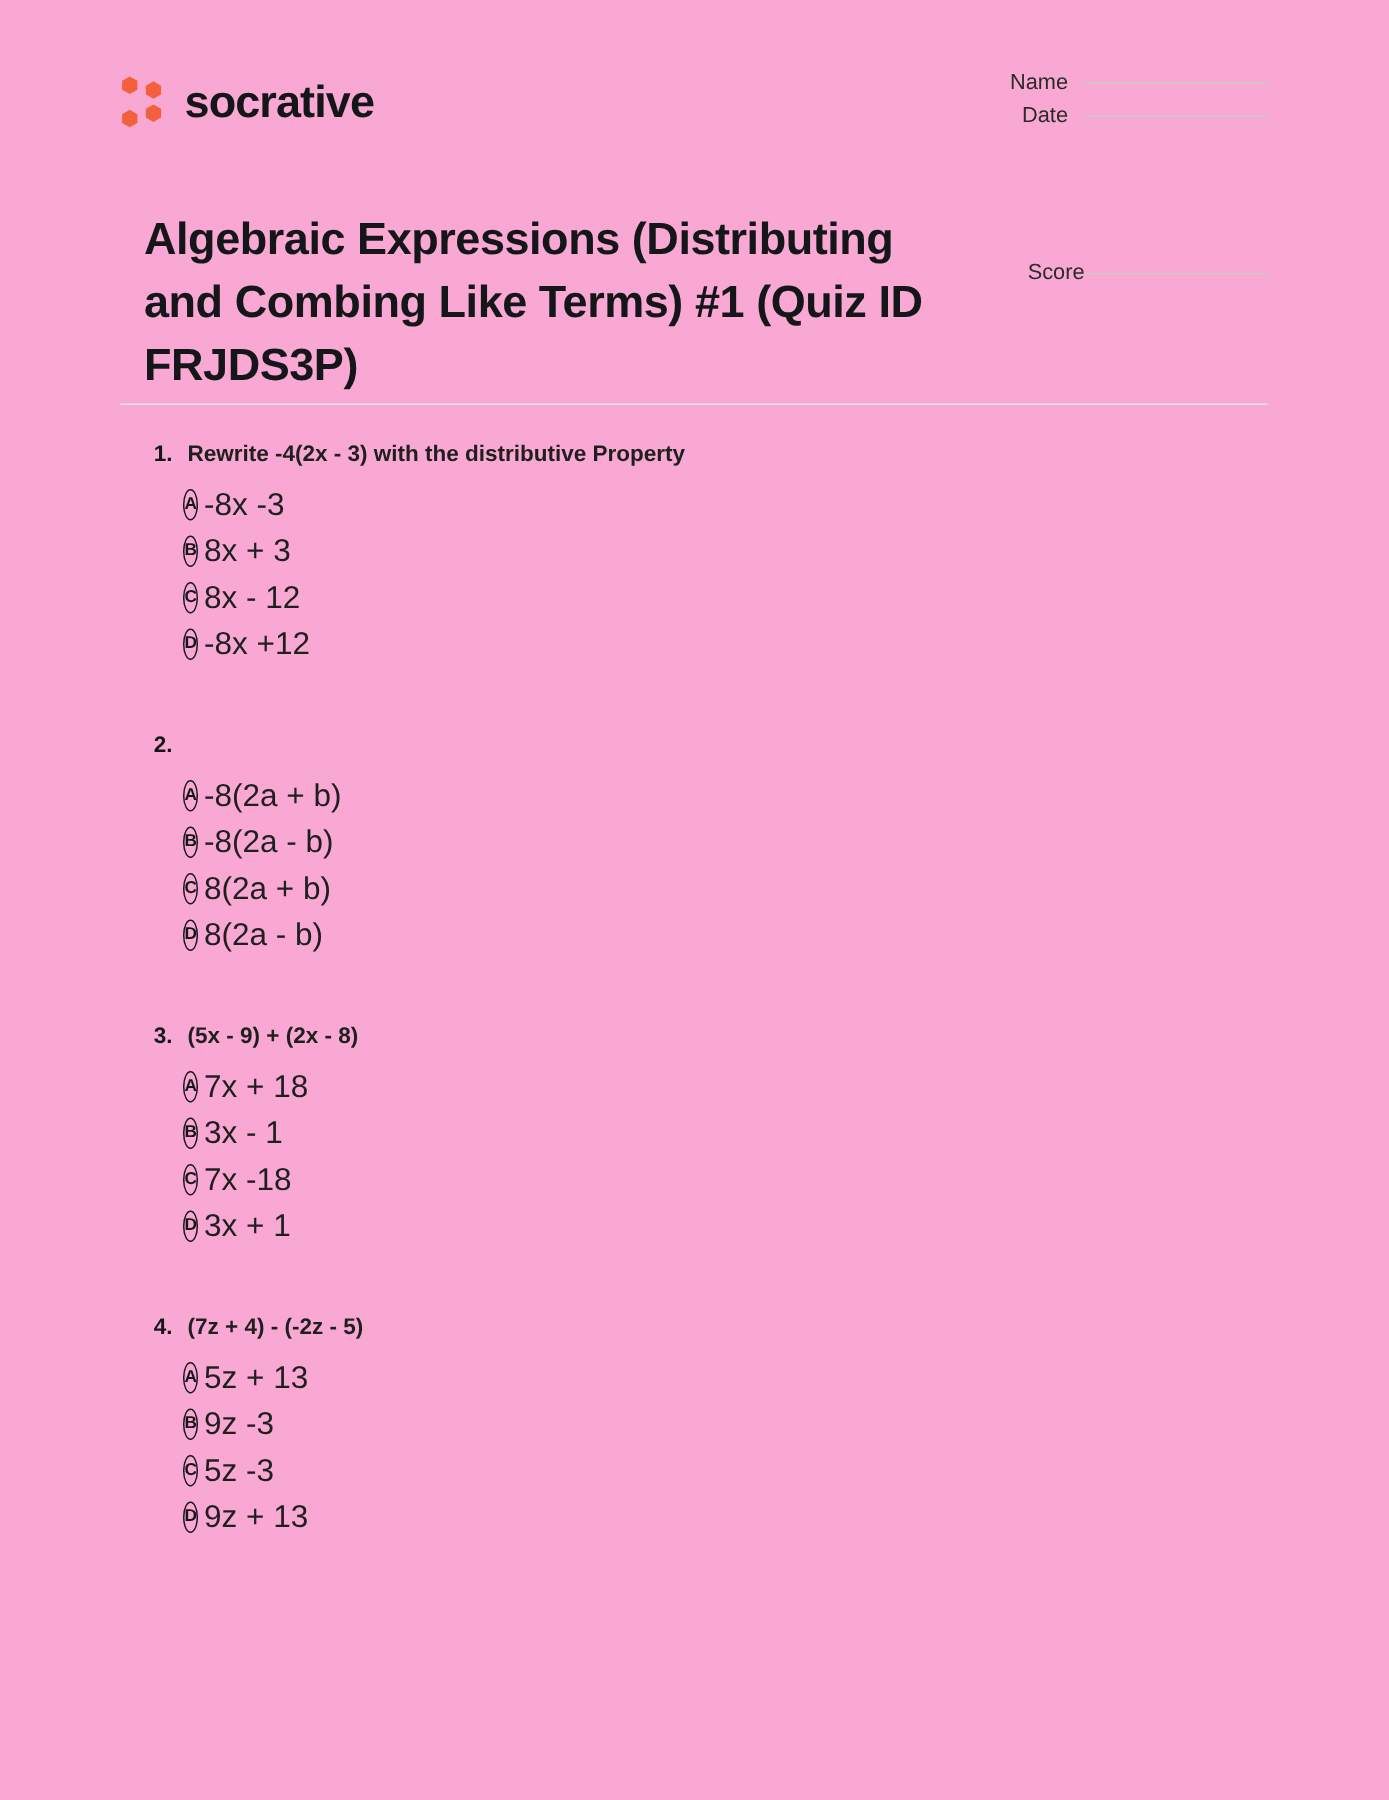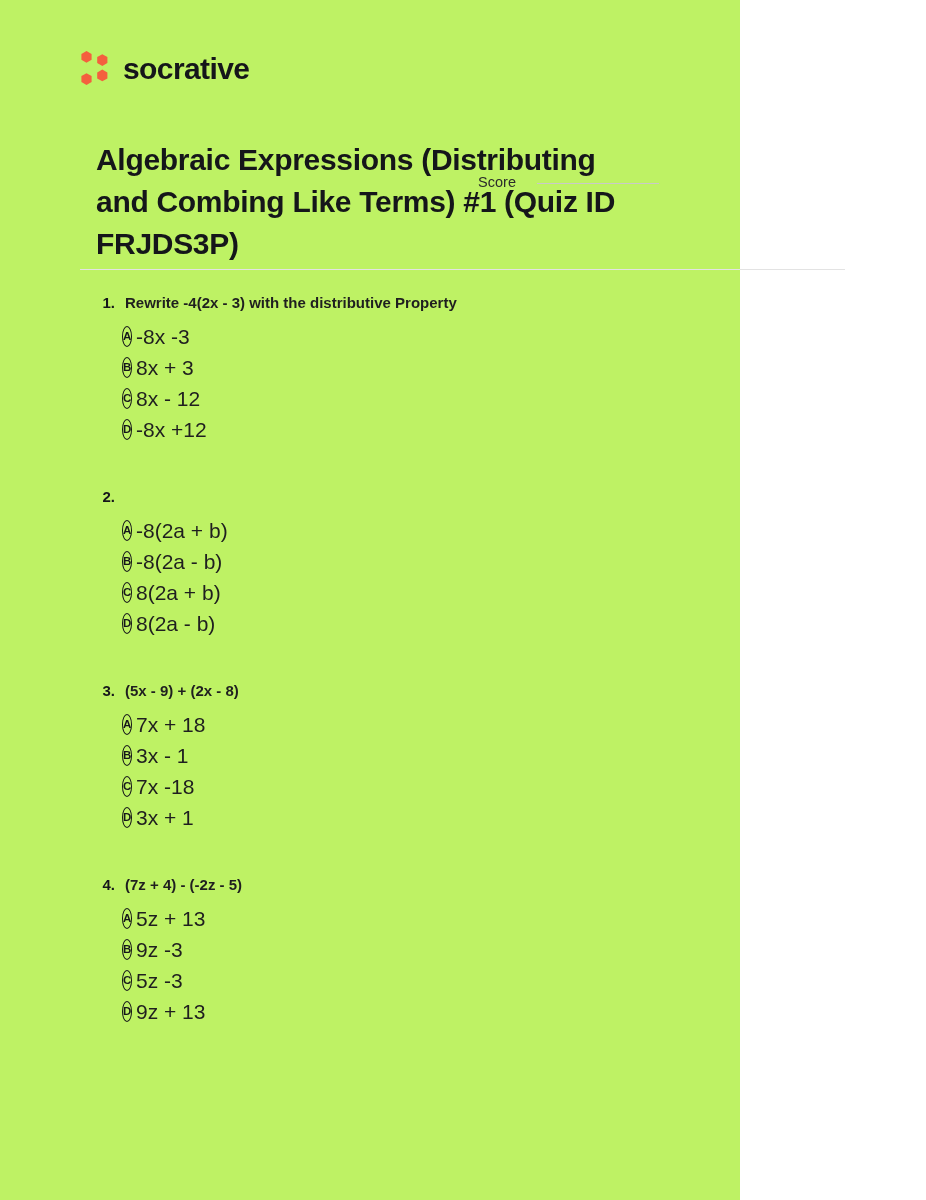--- a/index.html
+++ b/index.html
@@ -11,23 +11,23 @@
     width: 926px;
     height: 1200px;
     font-family: "Liberation Sans", sans-serif;
     color: #1a1a1a;
     -webkit-font-smoothing: antialiased;
     overflow: hidden;
   }
 
   .page {
     position: relative;
-    width: 740px;
+    width: 926px;
     height: 1200px;
-    background: #bef264;
+    background: #f9a8d4;
     box-sizing: border-box;
   }
 
   
   .header {
     position: absolute;
     left: 80px;
     top: 44px;
     right: 81px;
     height: 60px;
@@ -99,21 +99,21 @@
     letter-spacing: -0.3px;
     color: #15161a;
   }
 
   .score-row {
     position: absolute;
     right: 81px;
     top: 174px;
     display: flex;
     align-items: baseline;
-    gap: 21px;
+    gap: 0;
   }
   .score-label {
     font-size: 14.5px;
     color: #2b2b2b;
     white-space: nowrap;
   }
   .score-line {
     display: block;
     width: 122px;
     border-bottom: 1px solid #c9c9c9;
@@ -215,20 +215,30 @@
     <div class="brand">
       <svg class="brand-mark" viewBox="0 0 30 38">
         <polygon points="6.5,1.0 11.6,3.9 11.6,9.8 6.5,12.7 1.4,9.8 1.4,3.9" fill="#F4603E"></polygon>
         <polygon points="22.3,4.2 27.4,7.1 27.4,13.0 22.3,15.9 17.2,13.0 17.2,7.1" fill="#F4603E"></polygon>
         <polygon points="22.3,19.6 27.4,22.5 27.4,28.4 22.3,31.3 17.2,28.4 17.2,22.5" fill="#F4603E"></polygon>
         <polygon points="6.5,23.2 11.6,26.1 11.6,32.0 6.5,34.9 1.4,32.0 1.4,26.1" fill="#F4603E"></polygon>
       </svg>
       <span class="brand-word">socrative</span>
     </div>
 
+    <div class="meta-fields">
+      <div class="meta-row">
+        <span class="meta-label">Name</span>
+        <span class="meta-line"></span>
+      </div>
+      <div class="meta-row">
+        <span class="meta-label">Date</span>
+        <span class="meta-line"></span>
+      </div>
+    </div>
 
   </div>
 
   <div class="title-block">
     <h1 class="quiz-title">Algebraic Expressions (Distributing and Combing Like Terms) #1 (Quiz ID FRJDS3P)</h1>
   </div>
 
   <div class="score-row">
     <span class="score-label">Score</span>
     <span class="score-line"></span>

